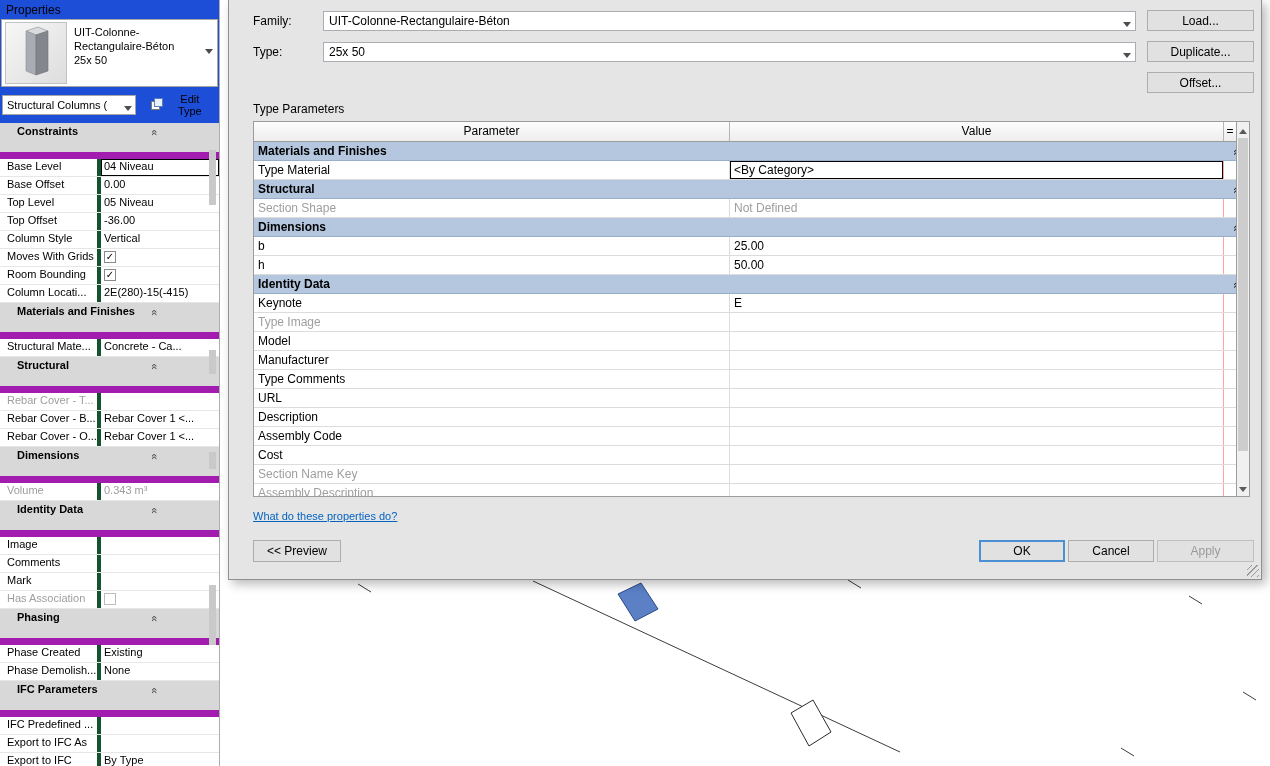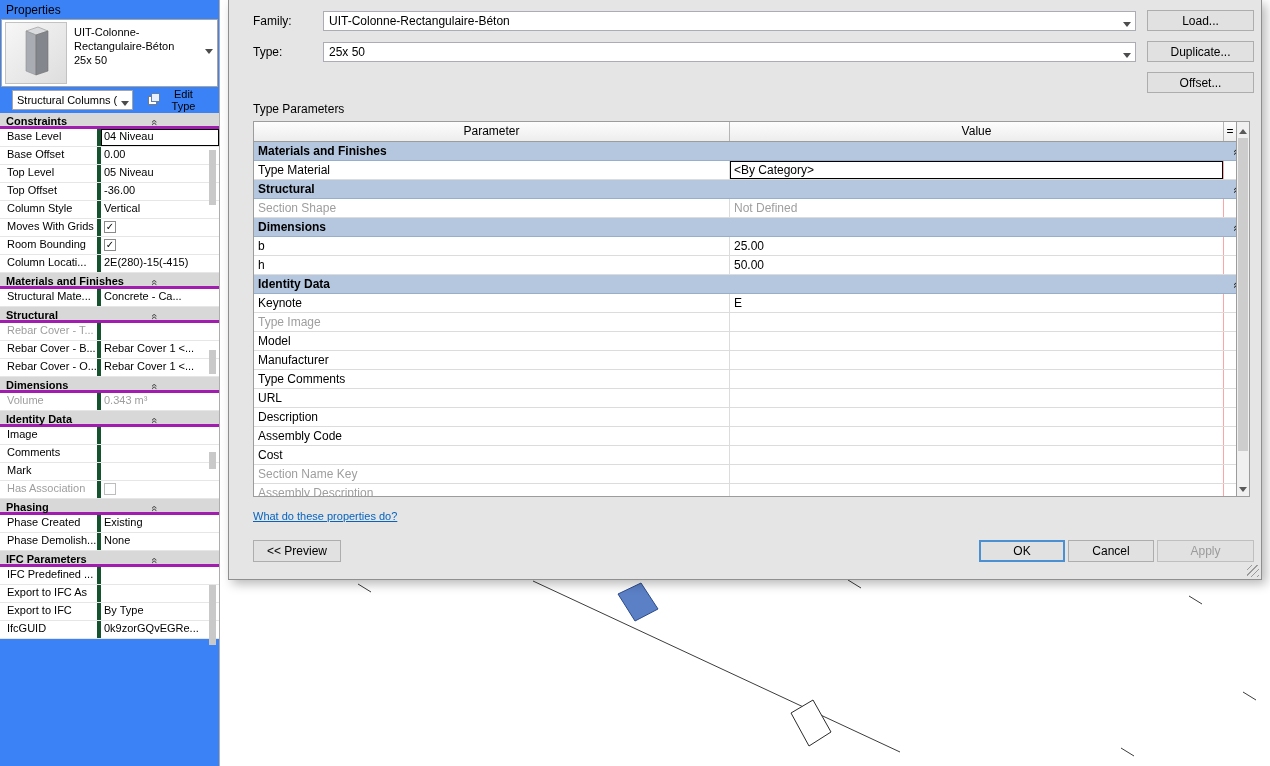--- a/index.html
+++ b/index.html
@@ -3,34 +3,34 @@
 <meta charset="utf-8">
 <style>
   *{box-sizing:border-box;margin:0;padding:0}
   html,body{width:1270px;height:766px}
   body{position:relative;overflow:hidden;background:#fff;font-family:"Liberation Sans",sans-serif;color:#000}
 
   
   .canvas{position:absolute;left:0;top:0;width:1270px;height:766px;z-index:0}
 
   
-  .panel{position:absolute;left:0;top:0;width:220px;height:766px;background:#3b82f6;border-right:1px solid #adadad;z-index:2;font-size:11px}
+  .panel{position:absolute;left:0;top:0;width:220px;height:766px;background:#1d4ed8;border-right:1px solid #adadad;z-index:2;font-size:11px}
   .panel-title{padding:3px 6px 2px 6px;font-size:12px}
   .type-selector{position:relative;margin:0 1px;height:68px;background:#fff;border:1px solid #a5a5a5}
   .thumb{position:absolute;left:3px;top:2px;width:62px;height:62px;border:1px solid #c2c2c2;background:linear-gradient(135deg,#f7f7f7,#dddddd)}
   .type-text{position:absolute;left:72px;top:5px;width:122px;line-height:14px}
   .ts-arrow{position:absolute;right:4px;top:28px}
   .dd-tri{display:inline-block;width:0;height:0;border:4px solid transparent;border-top:5px solid #4c4c4c}
-  .cat-row{display:flex;align-items:center;gap:9px;padding:3px 12px;height:26px}
+  .cat-row{display:flex;align-items:center;gap:9px;padding:3px 2px;height:36px}
   .combo{position:relative;background:#fff;border:1px solid #a5a5a5;height:20px;line-height:18px;padding:0 18px 0 4px;white-space:nowrap;overflow:hidden}
   .combo .dd{position:absolute;right:3px;top:6px}
   .cat-combo{width:136px}
   .edit-type-btn{display:flex;align-items:center;gap:4px;background:transparent;border:1px solid transparent;height:20px;padding:0 4px;font-size:11px;font-family:inherit;cursor:default}
   .pgrid{background:#f0f0f0}
-  .grp{position:relative;height:16px;line-height:17px;background:#d8d8d8;border-bottom:3px solid #a21caf;font-weight:bold;padding-left:6px}
+  .grp{position:relative;height:36px;line-height:17px;background:#d8d8d8;border-bottom:7px solid #a21caf;font-weight:bold;padding-left:17px}
   .chev{position:absolute;right:62px;top:1px;color:#3a3a3a;font-weight:normal}
   .chev::after{content:"\00AB";display:inline-block;transform:rotate(90deg)}
   .prow{display:flex;height:18px;background:#fff;border-bottom:1px solid #e6e6e6}
   .plabel{width:101px;padding:1px 2px 0 7px;border-right:4px solid #14532d;white-space:nowrap;overflow:hidden}
   .pvalue{flex:1;padding:1px 3px 0 3px;white-space:nowrap;overflow:hidden;position:relative}
   .pvalue.sel{box-shadow:inset 0 0 0 1px #000}
   .dis{color:#9e9e9e}
   .cb{display:inline-block;width:12px;height:12px;border:1px solid #8a8a8a;background:#fff;font-size:10px;line-height:10px;text-align:center;margin-top:1px}
   .cb.off{border-color:#bdbdbd}
   .psb{position:absolute;right:3px;width:7px;background:#c9c9c9;z-index:3}

